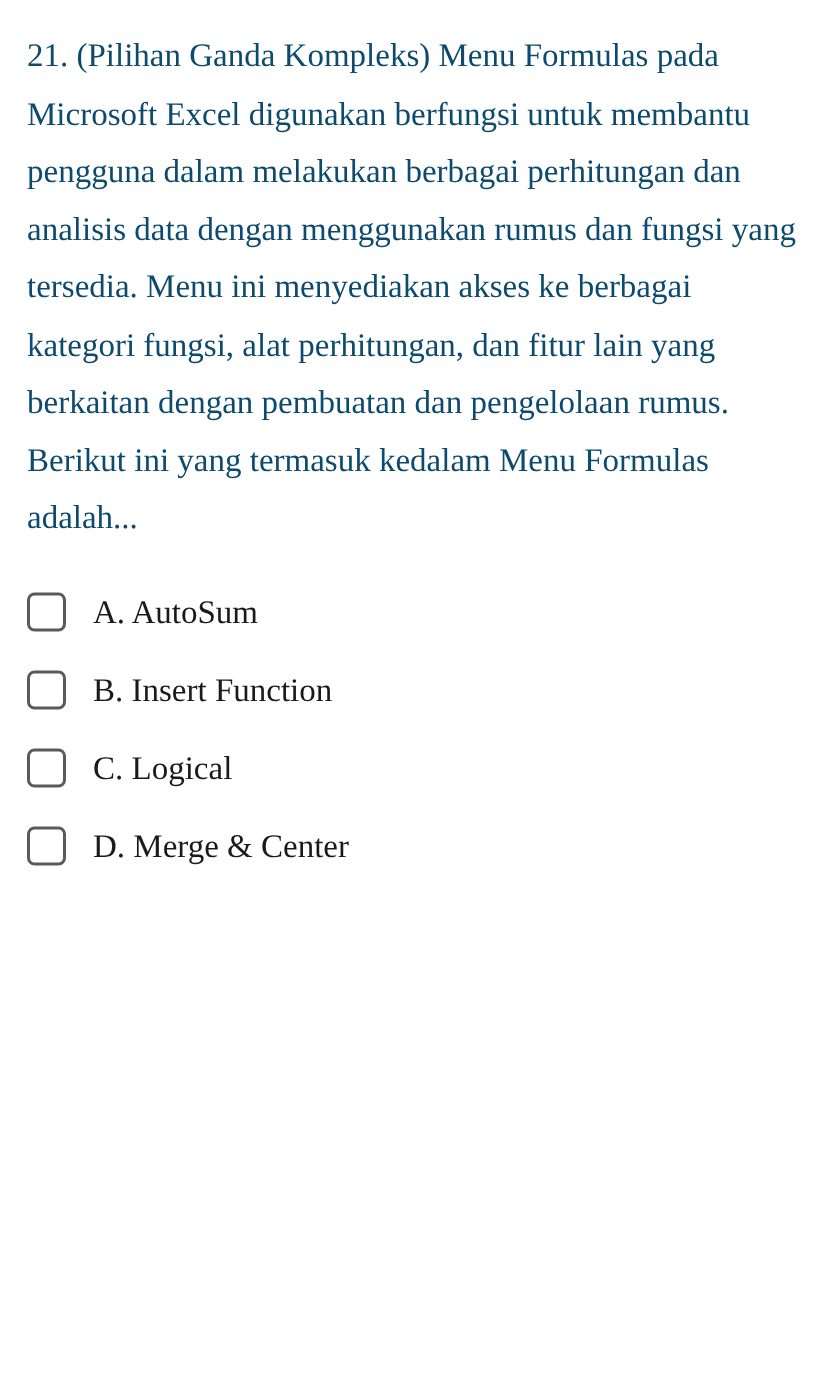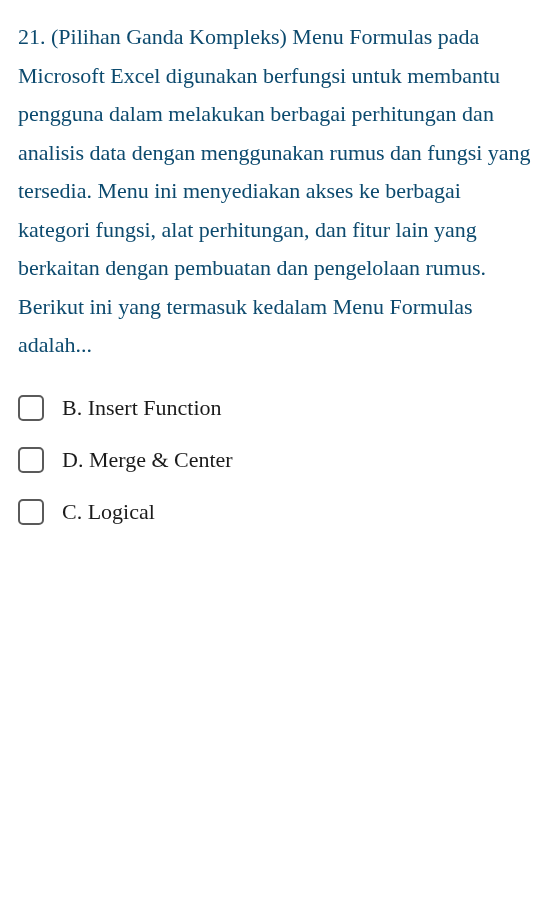--- a/index.html
+++ b/index.html
@@ -46,23 +46,27 @@
     }
   </style>
 </head>
 <body>
 
 <div class="question-text">21. (Pilihan Ganda Kompleks) Menu Formulas pada Microsoft Excel digunakan berfungsi untuk membantu pengguna dalam melakukan berbagai perhitungan dan analisis data dengan menggunakan rumus dan fungsi yang tersedia. Menu ini menyediakan akses ke berbagai kategori fungsi, alat perhitungan, dan fitur lain yang berkaitan dengan pembuatan dan pengelolaan rumus. Berikut ini yang termasuk kedalam Menu Formulas adalah...</div>
 
 <div class="options-list">
   <div class="option-item">
     <div class="checkbox"></div>
+    <span class="option-label">A. AutoSum</span>
+  </div>
+  <div class="option-item">
+    <div class="checkbox"></div>
     <span class="option-label">B. Insert Function</span>
+  </div>
+  <div class="option-item">
+    <div class="checkbox"></div>
+    <span class="option-label">C. Logical</span>
   </div>
   <div class="option-item">
     <div class="checkbox"></div>
     <span class="option-label">D. Merge &amp; Center</span>
   </div>
-  <div class="option-item">
-    <div class="checkbox"></div>
-    <span class="option-label">C. Logical</span>
-  </div>
 </div>
 
 </body></html>

